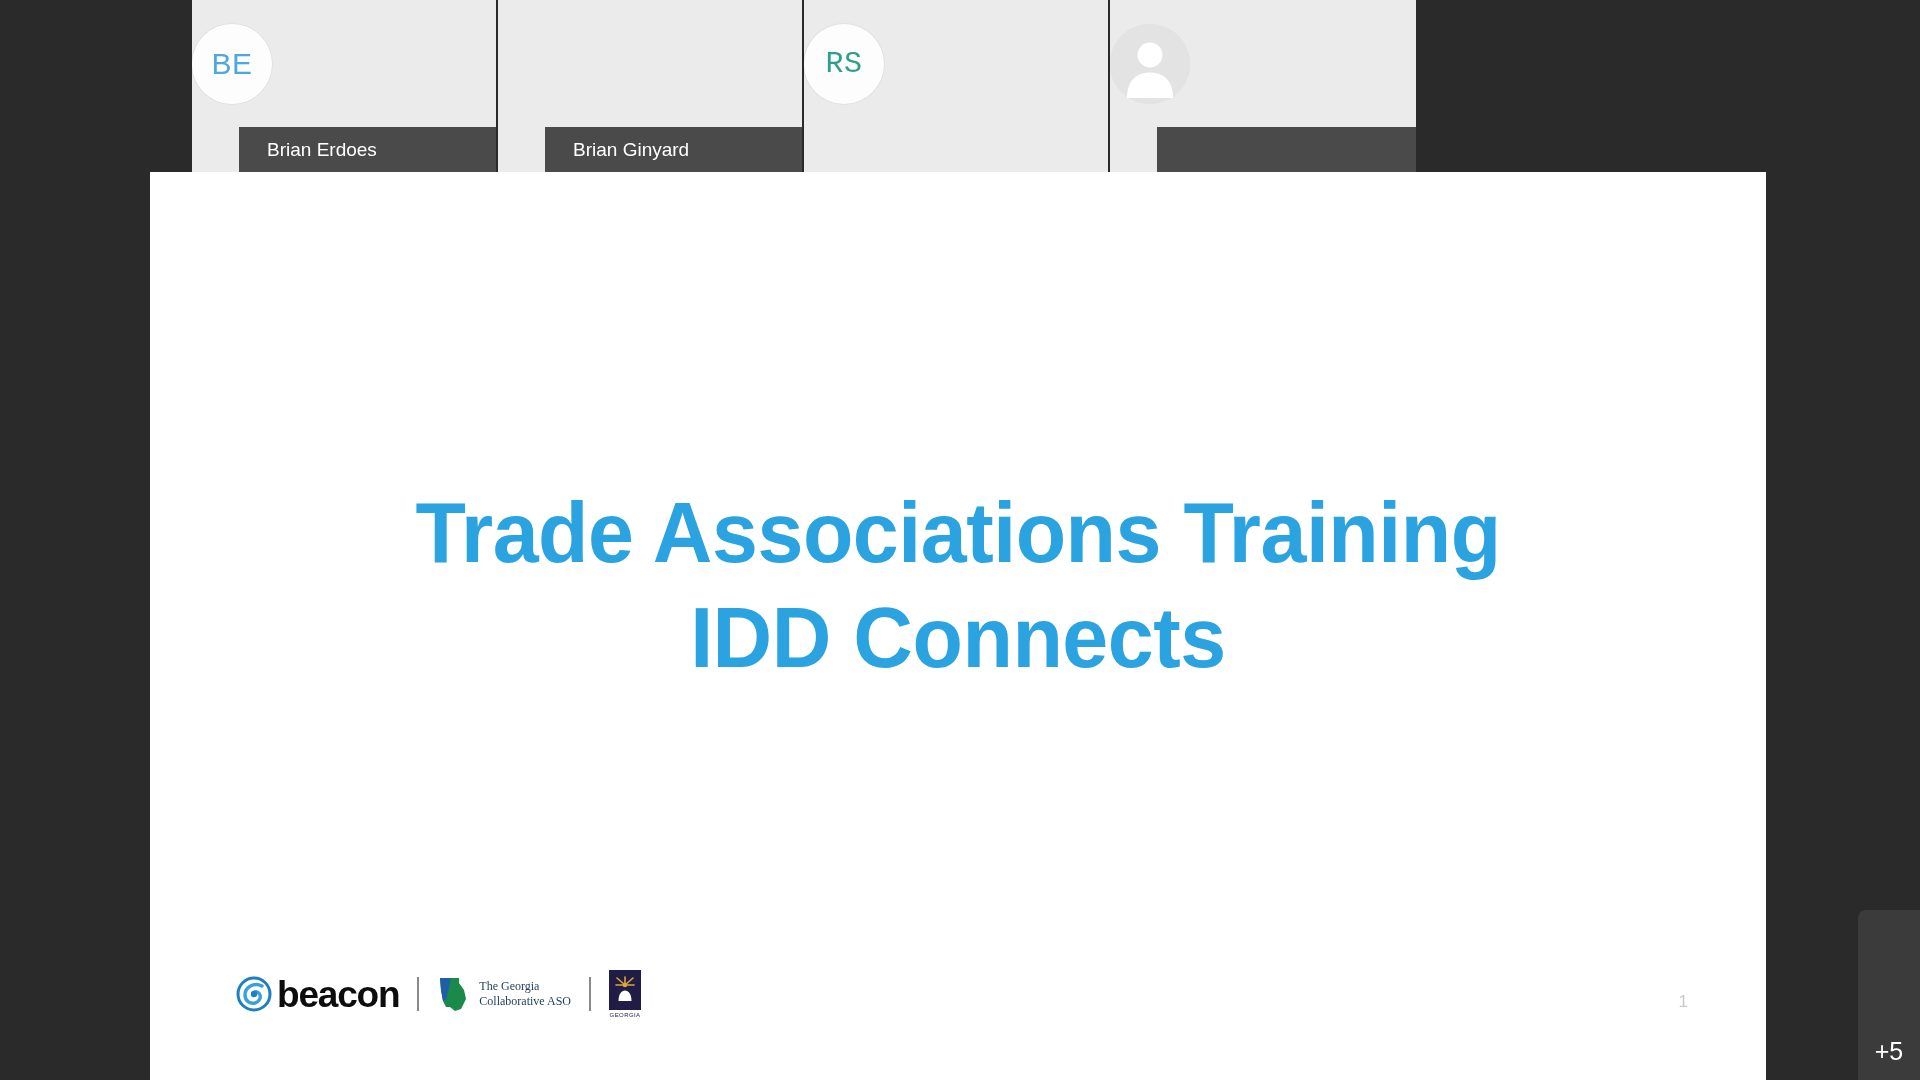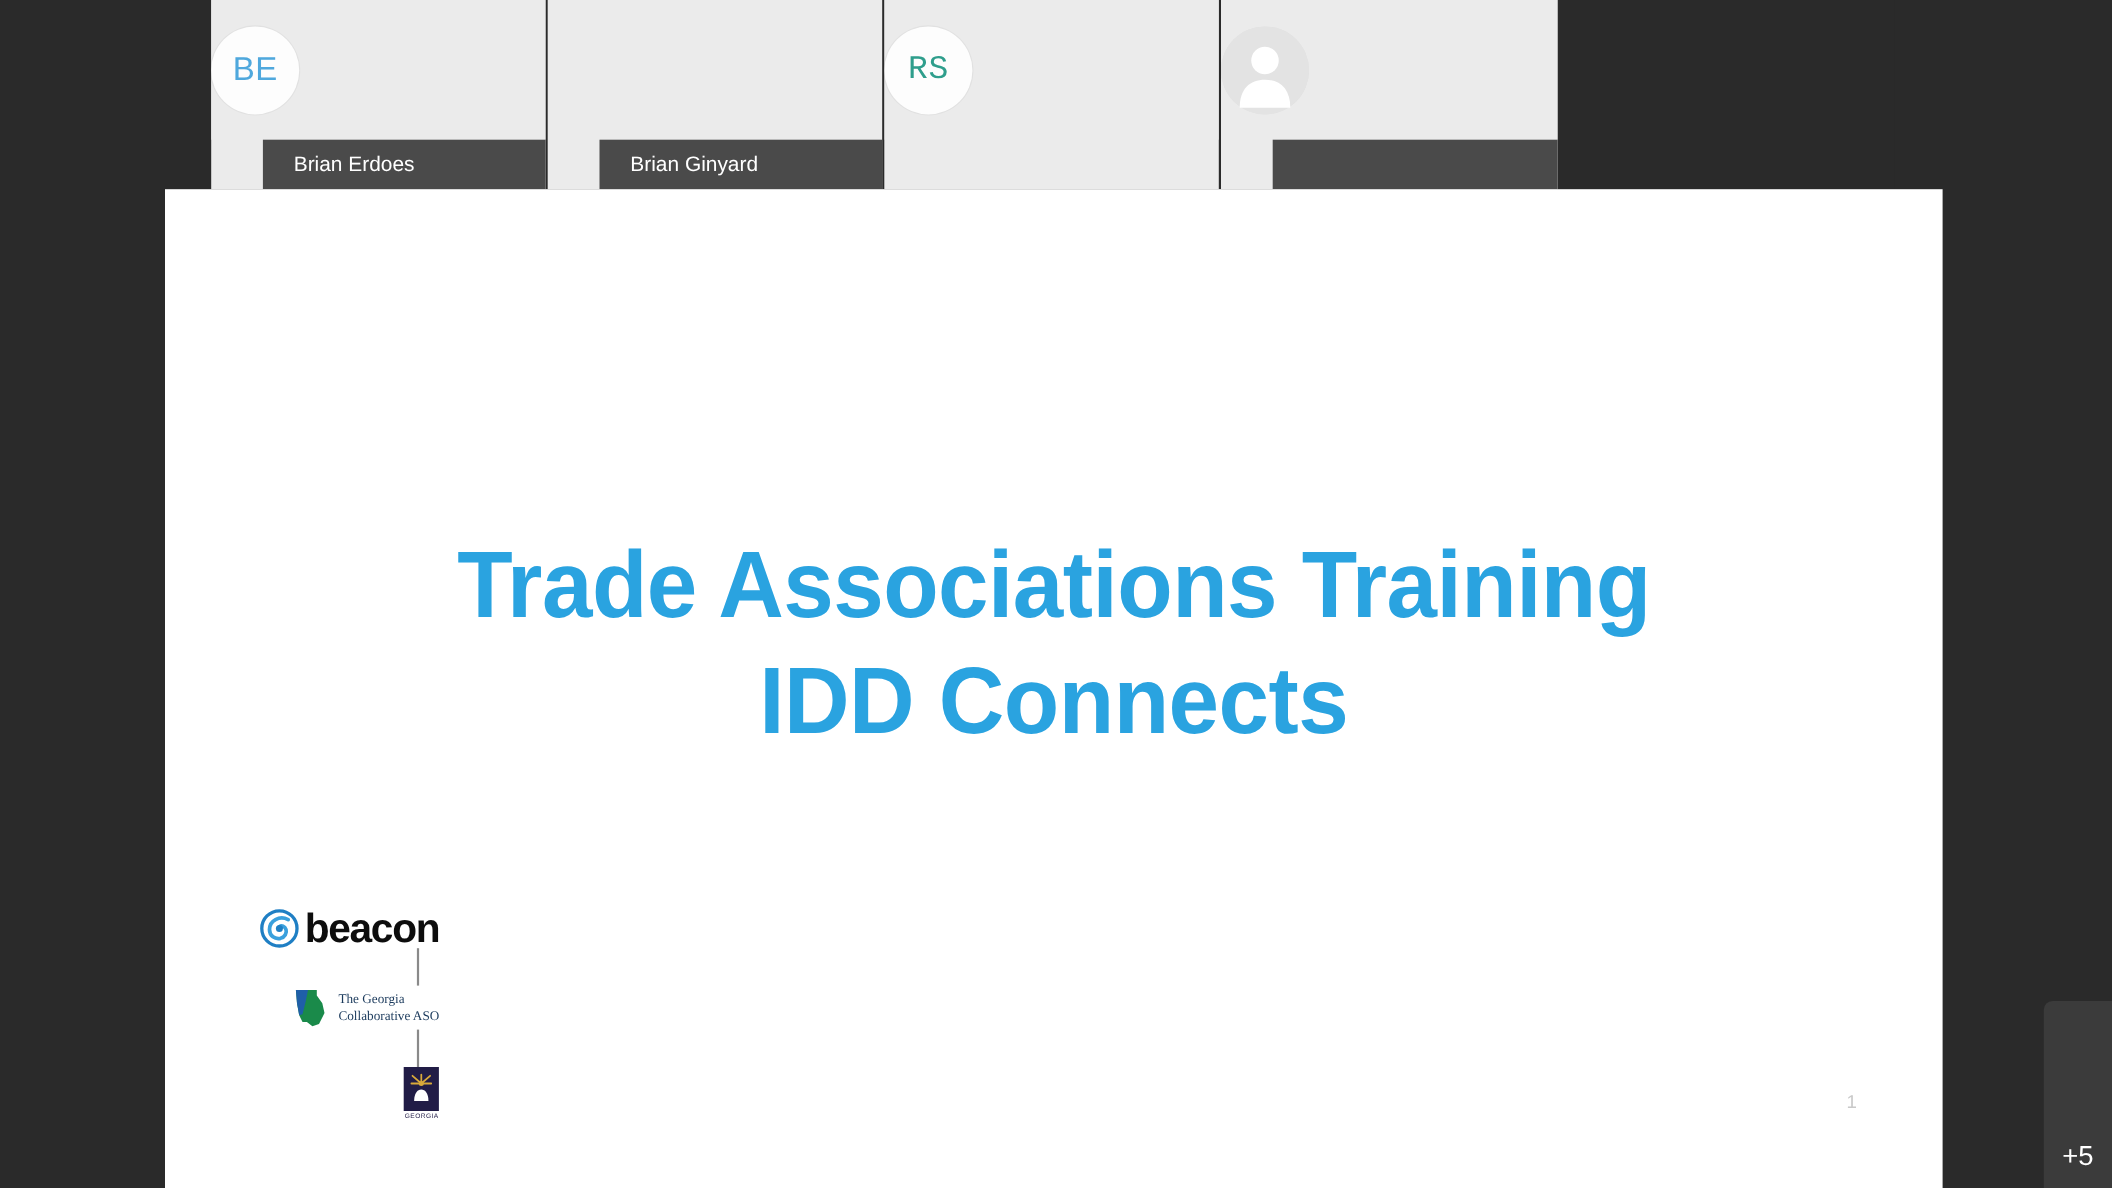--- a/index.html
+++ b/index.html
@@ -135,22 +135,22 @@
     white-space: nowrap;
     transform: scaleX(0.96);
   }
 
   
   #slide-footer {
     position: absolute;
     left: 86px;
     bottom: 62px;
     display: flex;
-    flex-direction: column;
-    align-items: flex-end;
+    flex-direction: row;
+    align-items: center;
     gap: 0px;
   }
 
   .logo-sep {
     width: 2px;
     height: 34px;
     background: #8a8a8a;
     margin: 0 18px;
   }
 

